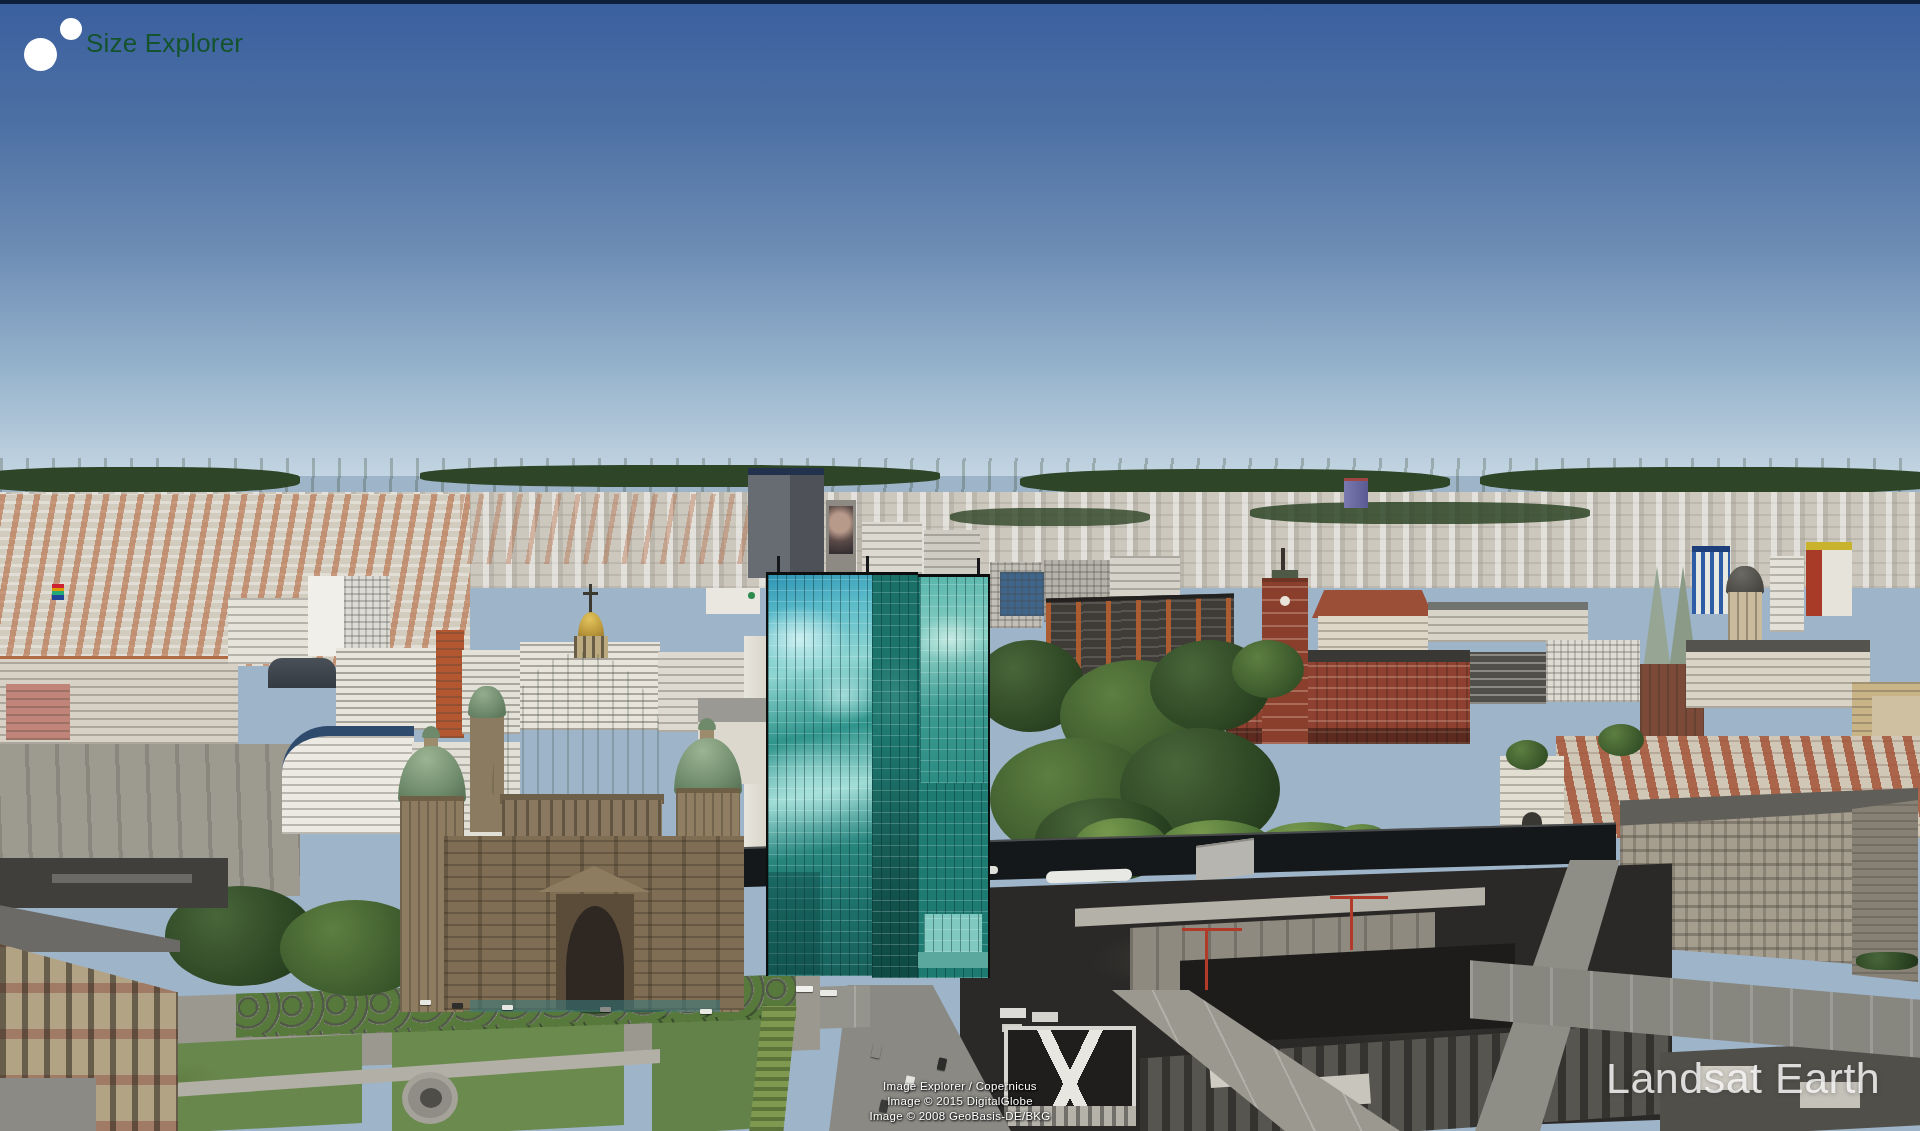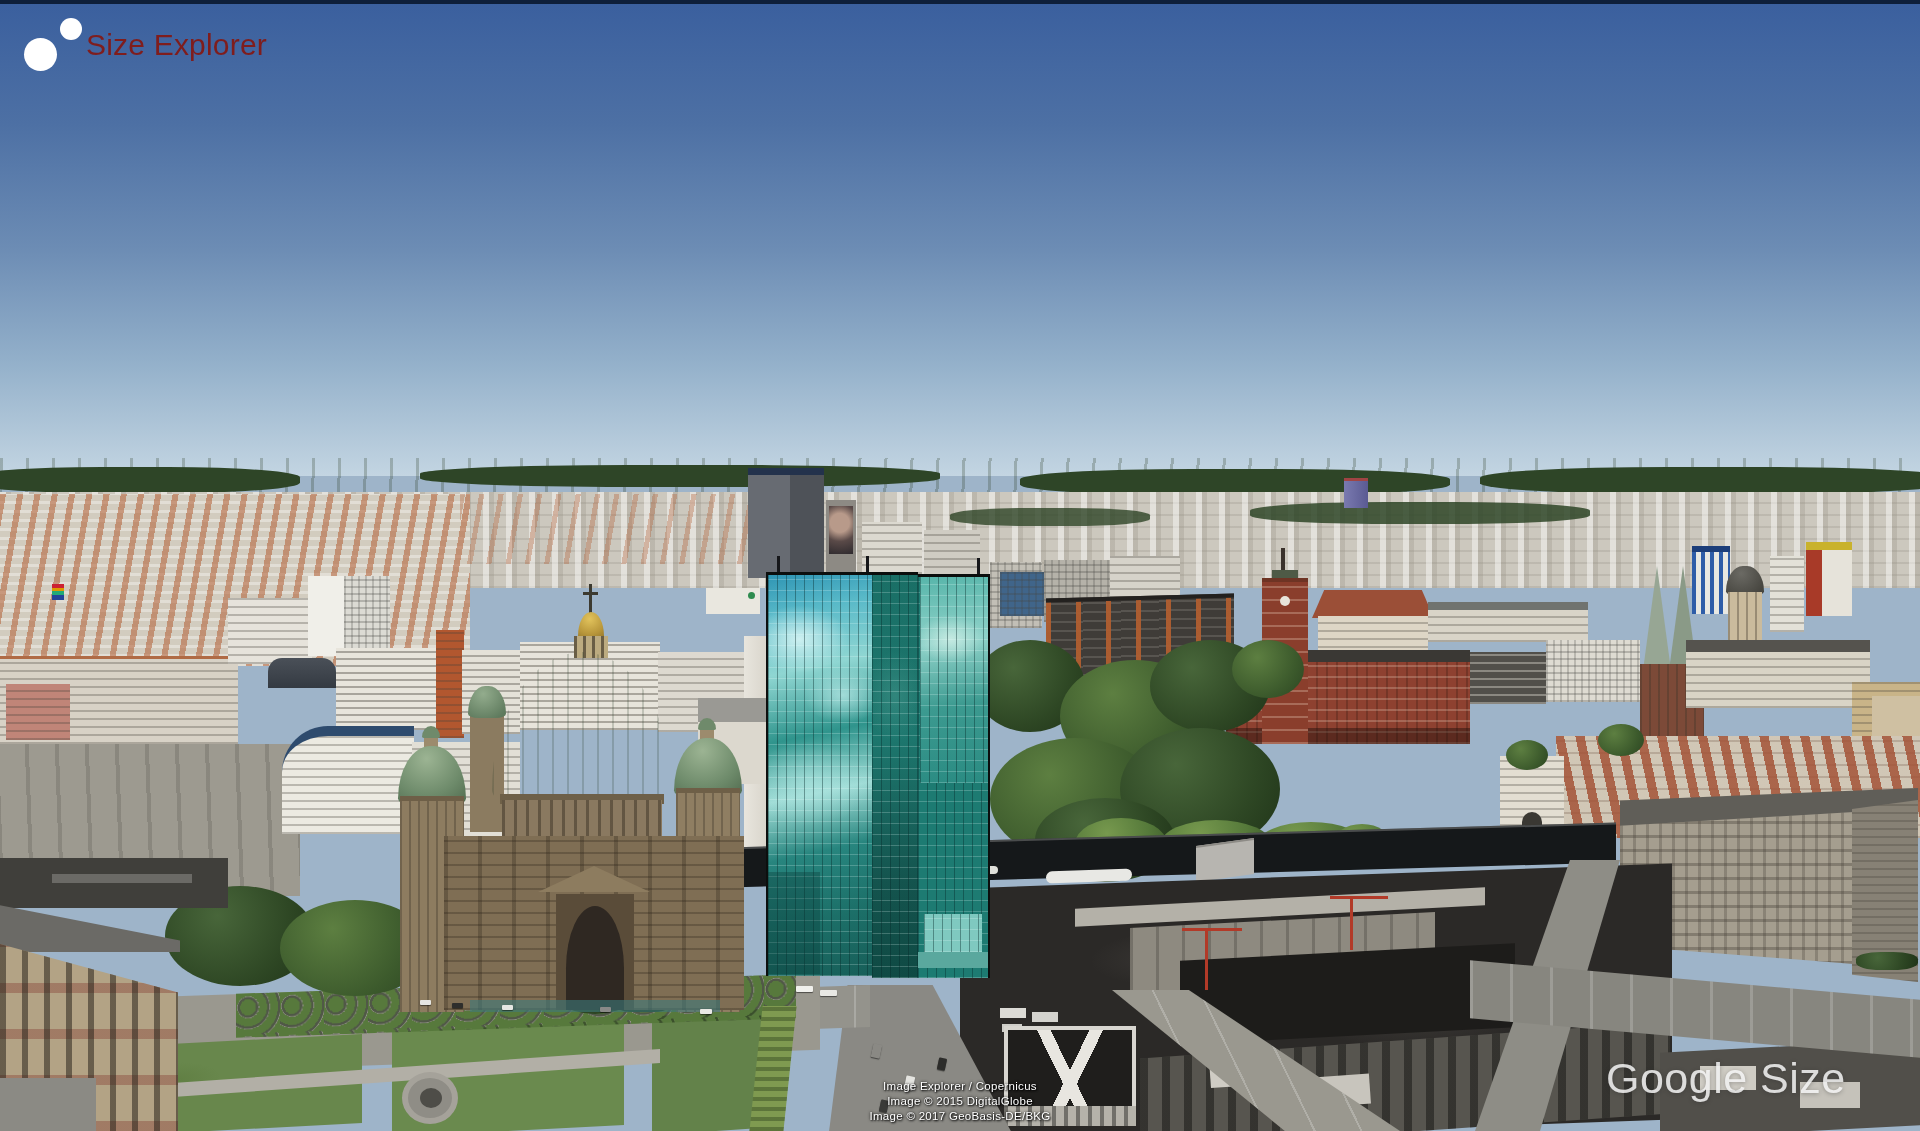--- a/index.html
+++ b/index.html
@@ -12,21 +12,21 @@
   .glass{background-blend-mode:normal;}
   .glass::after{content:"";position:absolute;inset:0;background-image:repeating-linear-gradient(90deg,rgba(4,40,40,.40) 0 1px,transparent 1px 9px),repeating-linear-gradient(0deg,rgba(235,255,252,.22) 0 1px,transparent 1px 11px);}
   .tr{border-radius:50%;background:radial-gradient(circle at 35% 30%,#5d7f41,#3c5a2c 62%,#2b4421 100%);}
   .trd{background:radial-gradient(circle at 35% 30%,#48663a,#2e4724 60%,#1f3318 100%);}
   .trb{background:radial-gradient(circle at 35% 30%,#77994e,#55793a 60%,#3c5a2a 100%);}
   .forest{border-radius:40%;background:#2e4527;}
   .car{border-radius:1px;box-shadow:0 1px 1px rgba(0,0,0,.5);}
   .sky{left:0;top:0;width:1920px;height:476px;background:linear-gradient(180deg,var(--sky-top,#3a5f9e) 0%,#4d70a4 26%,#6c8cb4 52%,#93b0ca 76%,var(--sky-horizon,#c3d5e2) 100%);}
   .txt{position:absolute;}
   
-  #logo-text{font-size:30px;color:#7f1d1d;letter-spacing:.2px;}
+  #logo-text{font-size:26px;color:#14532d;letter-spacing:.2px;}
   
   #watermark{font-size:43px;font-weight:500;color:rgba(250,250,250,.83);letter-spacing:.5px;text-shadow:0 1px 4px rgba(40,40,40,.35);}
   
   #attribution{left:710px;top:1079px;width:500px;text-align:center;font-size:11.5px;line-height:15px;color:#fff;text-shadow:0 0 3px #000,1px 1px 2px #000;letter-spacing:.3px;}
   #attribution div{position:static;}
 </style>
 </head>
 <body>
 
 <div id="stage">
@@ -227,18 +227,18 @@
 
   <div style="left:20px;top:12px;width:300px;height:66px;">
     <span style="left:4px;top:26px;width:33px;height:33px;border-radius:50%;background:#fff;"></span>
     <span style="left:40px;top:6px;width:22px;height:22px;border-radius:50%;background:#fff;"></span>
     <span id="logo-text" class="txt" style="left:66px;top:16px;white-space:nowrap;">Size Explorer</span>
   </div>
 
   <div id="attribution">
     <div>Image Explorer / Copernicus</div>
     <div>Image © 2015 DigitalGlobe</div>
-    <div>Image © 2017 GeoBasis-DE/BKG</div>
+    <div>Image © 2008 GeoBasis-DE/BKG</div>
   </div>
 
-  <div id="watermark" class="txt" style="left:1606px;top:1054px;white-space:nowrap;">Google Size</div>
+  <div id="watermark" class="txt" style="left:1606px;top:1054px;white-space:nowrap;">Landsat Earth</div>
 
 </div>
 
 </body></html>

